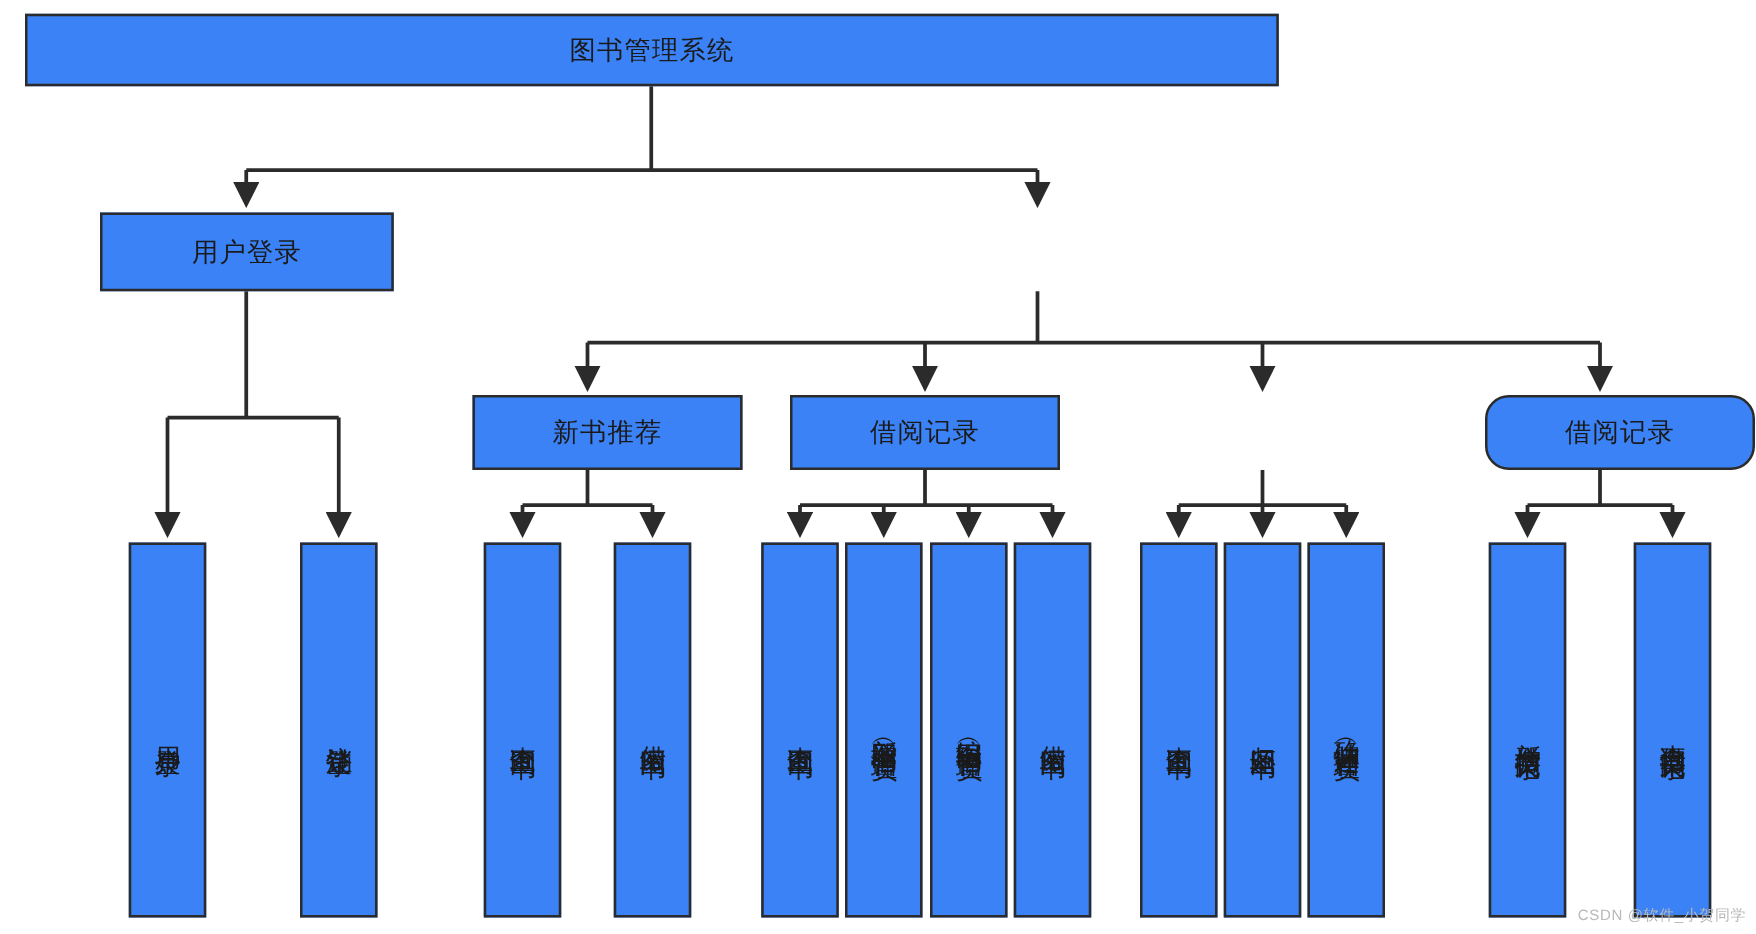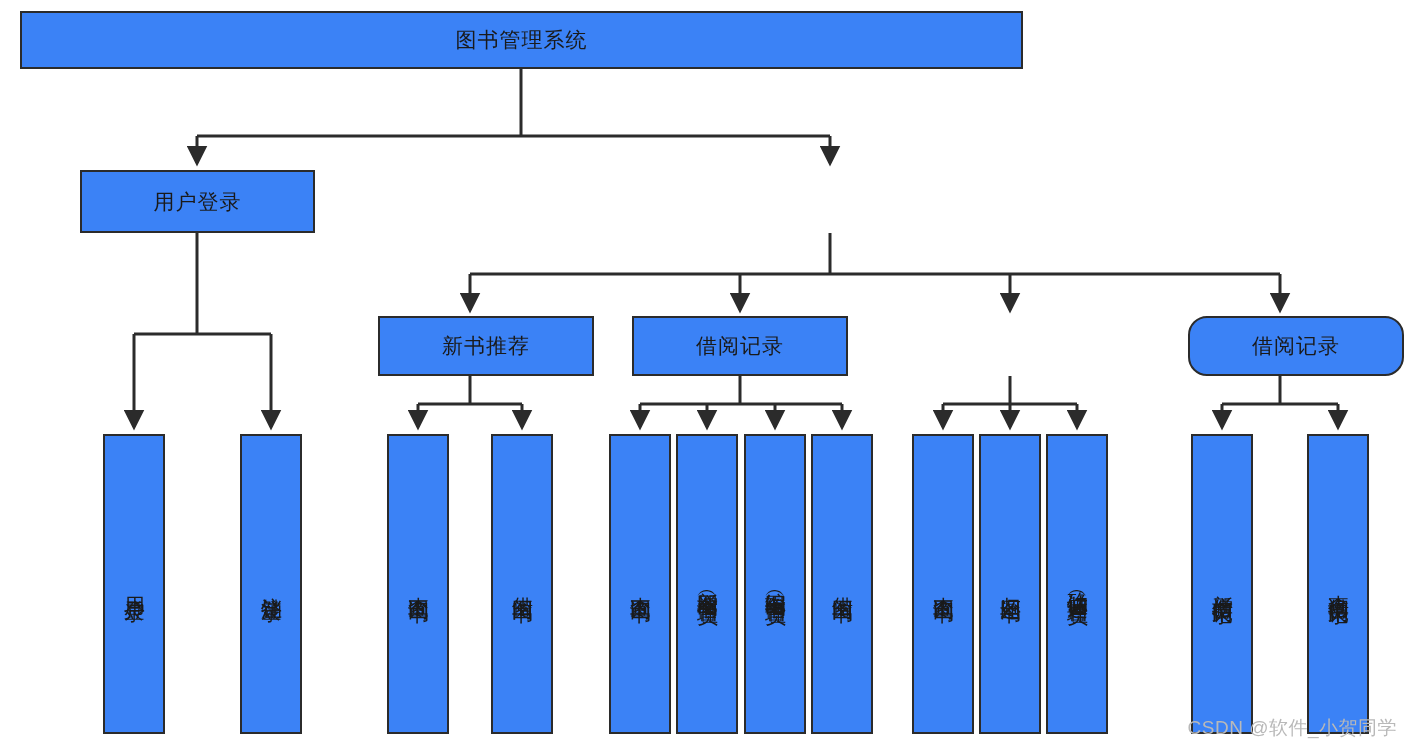--- a/index.html
+++ b/index.html
@@ -42,21 +42,21 @@
   .node.v .vlabel{
     writing-mode:vertical-rl;
     text-orientation:upright;
     display:block;
     letter-spacing:2px;
   }
   .watermark{
     position:absolute;
     right:8px;bottom:6px;
     color:#b9b9b9;
-    font-size:19px;
+    font-size:12px;
     letter-spacing:0.5px;
     z-index:5;
     white-space:nowrap;
   }
 </style>
 </head>
 <body>
 
 <div id="canvas">
 

